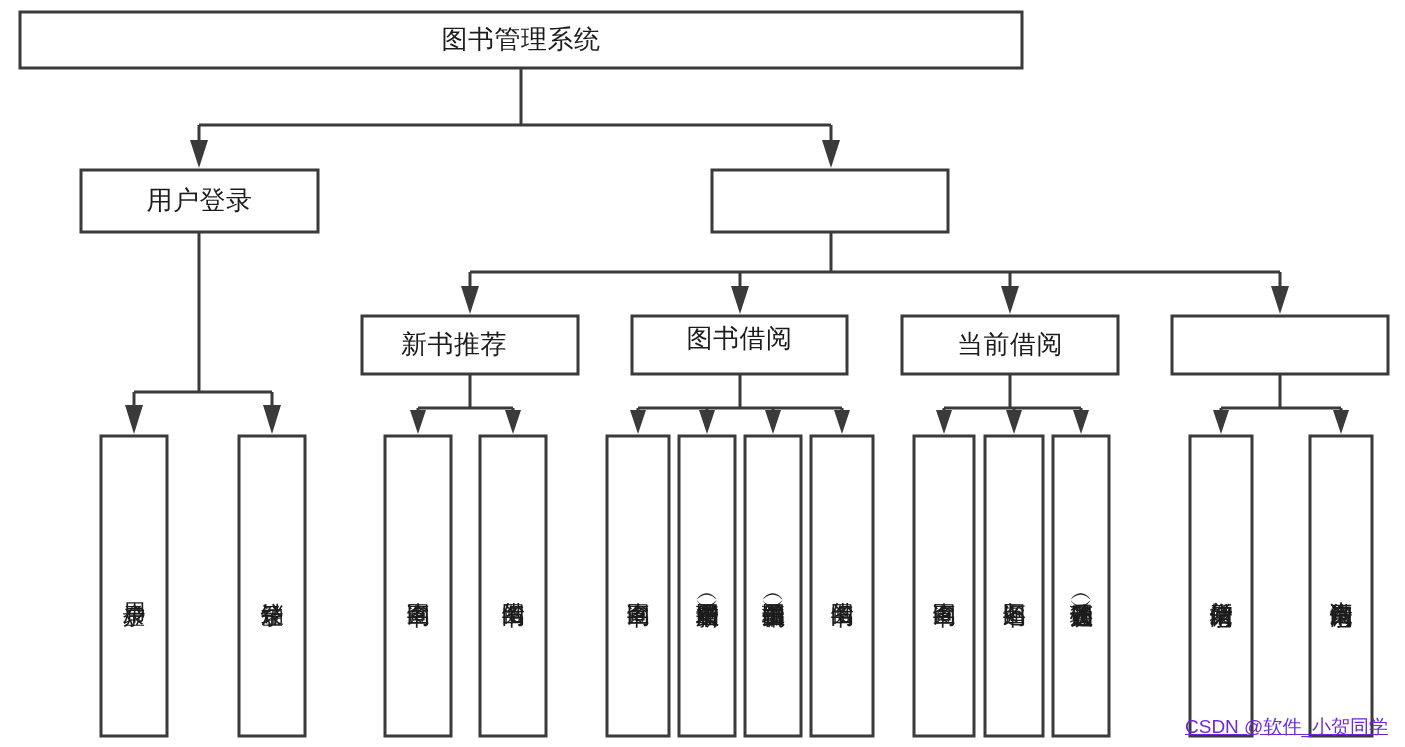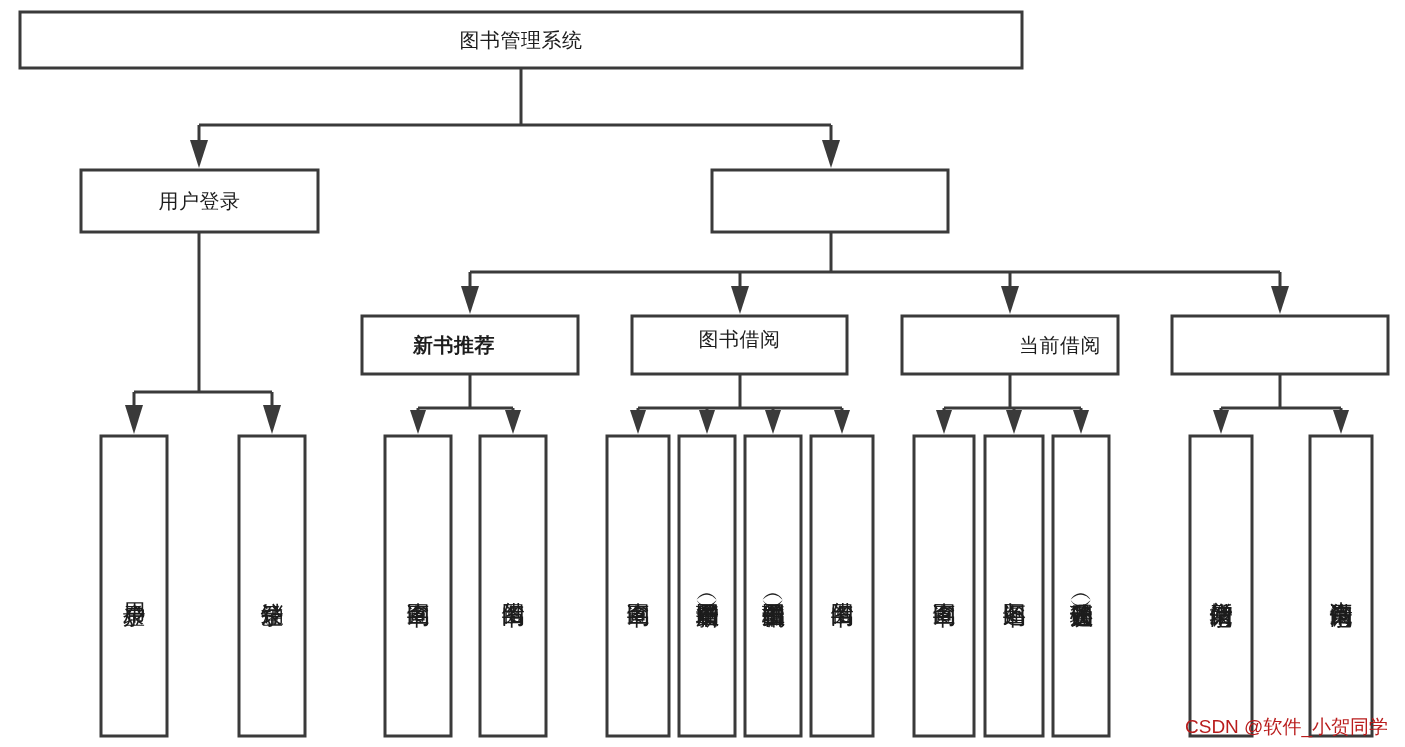--- a/index.html
+++ b/index.html
@@ -41,21 +41,21 @@
   .arrow-head {
     fill: #3a3a3a;
     stroke: none;
   }
   .node-label-h {
     position: absolute;
     display: flex;
     align-items: center;
     justify-content: center;
     color: #1c1c1c;
-    font-size: 20px;
+    font-size: 26px;
     line-height: 1.15;
     letter-spacing: 0.5px;
     white-space: nowrap;
     pointer-events: none;
   }
   .node-label-v {
     position: absolute;
     display: flex;
     align-items: center;
     justify-content: center;
@@ -69,23 +69,24 @@
   }
   .node-label-v.tight {
     line-height: 1.12;
     letter-spacing: 0px;
   }
   .watermark {
     position: absolute;
     left: 1185px;
     top: 714px;
     font-size: 19px;
-    color: #b91c1c;
+    color: #6d28d9;
     white-space: nowrap;
     pointer-events: none;
+    text-decoration: underline;
   }
 </style>
 </head>
 <body>
 
 <div id="diagram-root">
 
   <svg class="diagram-svg" viewBox="0 0 1405 747">
 
     <rect class="node-box" x="20" y="12" width="1002" height="56"></rect>
@@ -188,23 +189,23 @@
       <polygon class="arrow-head" points="1221,434 1213,410 1229,410"></polygon>
       <polygon class="arrow-head" points="1341,434 1333,410 1349,410"></polygon>
     </g>
 
   </svg>
 
   <div class="node-label-h" style="left:20px; top:12px; width:1002px; height:56px;">图书管理系统</div>
 
   <div class="node-label-h" style="left:81px; top:170px; width:237px; height:62px;">用户登录</div>
 
-  <div class="node-label-h" style="left:362px; top:316px; width:184px; height:58px;font-weight:bold;">新书推荐</div>
+  <div class="node-label-h" style="left:362px; top:316px; width:184px; height:58px;">新书推荐</div>
   <div class="node-label-h" style="left:632px; top:316px; width:215px; height:46px;text-align:center;">图书借阅</div>
-  <div class="node-label-h" style="left:952px; top:316px; width:216px; height:58px;text-align:center;">当前借阅</div>
+  <div class="node-label-h" style="left:902px; top:316px; width:216px; height:58px;text-align:center;">当前借阅</div>
 
   <div class="node-label-v" style="left:101px; top:436px; width:66px; height:300px;">用户登录</div>
   <div class="node-label-v" style="left:239px; top:436px; width:66px; height:300px;">注销登录</div>
 
   <div class="node-label-v" style="left:385px; top:436px; width:66px; height:300px;">查询图书</div>
   <div class="node-label-v" style="left:480px; top:436px; width:66px; height:300px;">借阅图书</div>
 
   <div class="node-label-v" style="left:607px; top:436px; width:62px; height:300px;">查询图书</div>
   <div class="node-label-v tight" style="left:679px; top:436px; width:56px; height:300px;">新增图书（管理员）</div>
   <div class="node-label-v tight" style="left:745px; top:436px; width:56px; height:300px;">编辑图书（管理员）</div>

